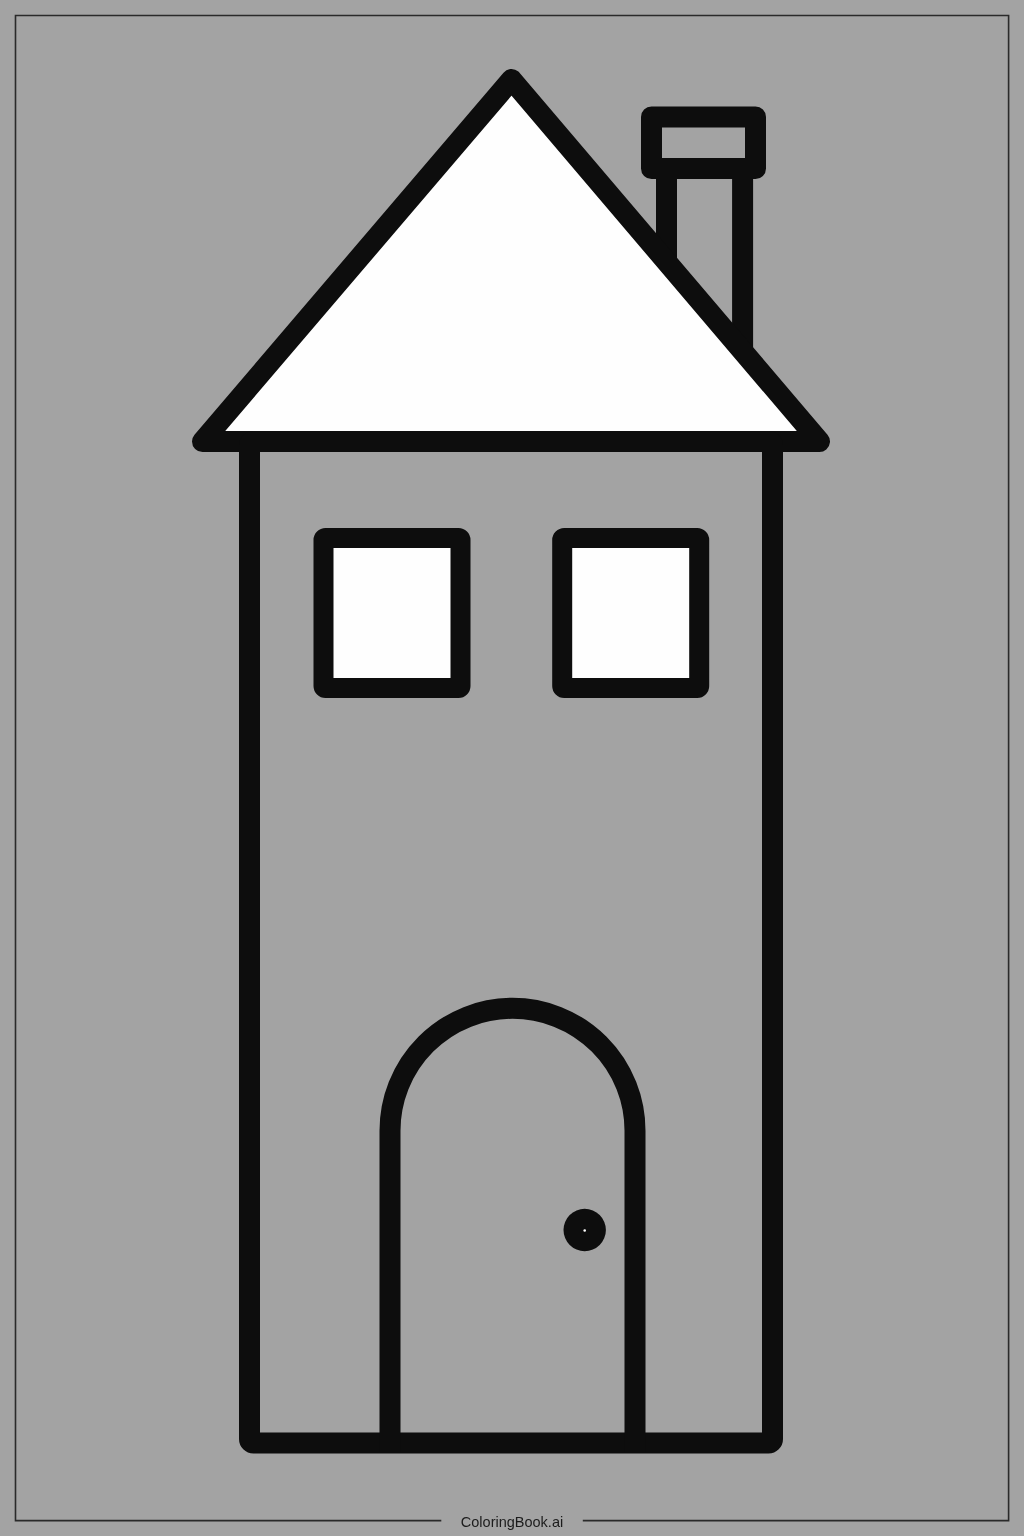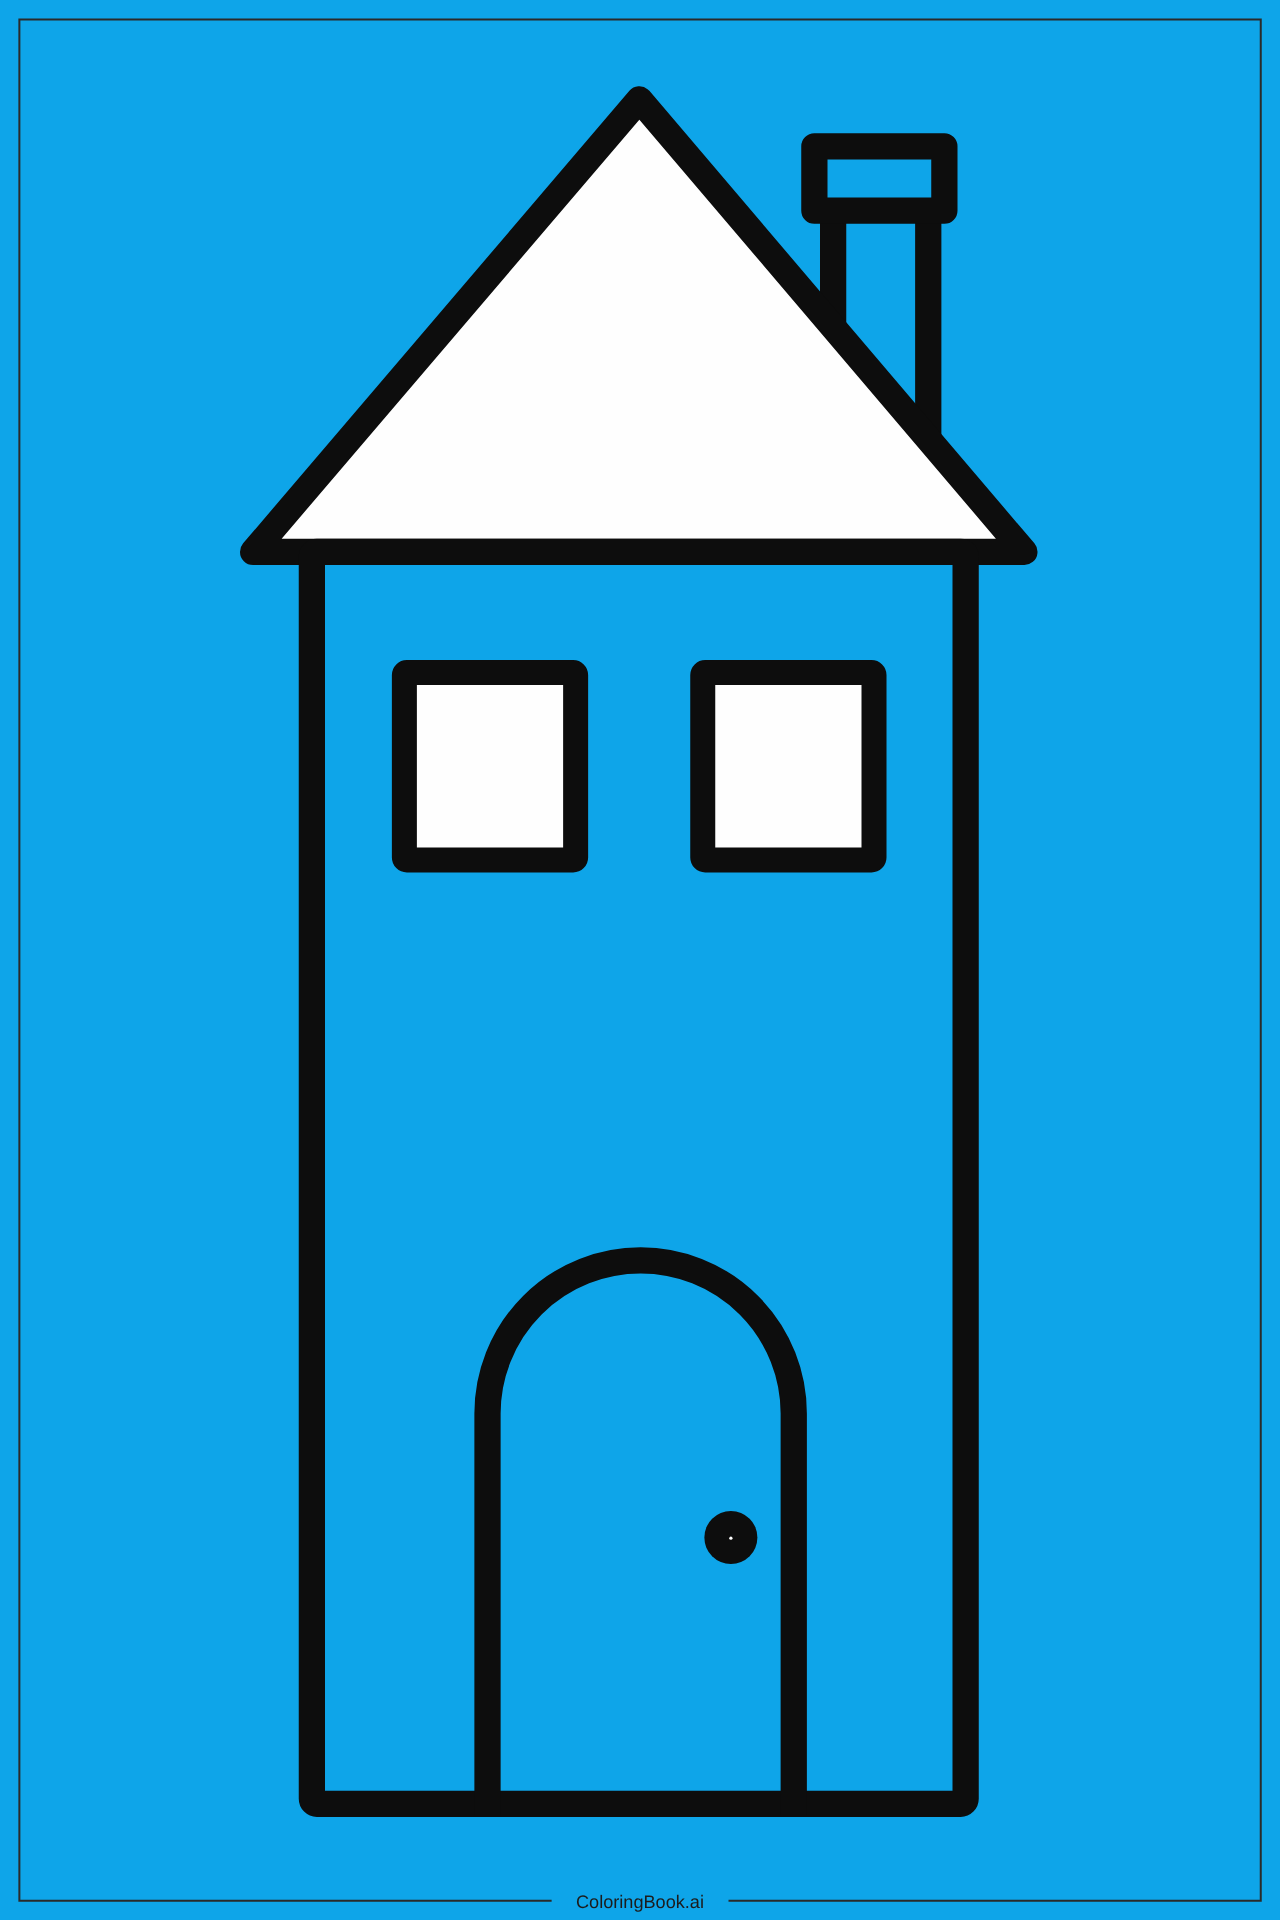--- a/index.html
+++ b/index.html
@@ -1,16 +1,16 @@
 <!DOCTYPE html>
 <html><head>
 <meta charset="utf-8">
 <style>
   html,body{margin:0;padding:0;background:#ffffff;}
-  .page{position:relative;width:1024px;height:1536px;background:#0ea5e9;overflow:hidden;
+  .page{position:relative;width:1024px;height:1536px;background:#a3a3a3;overflow:hidden;
         font-family:"Liberation Sans", sans-serif;}
   svg{position:absolute;left:0;top:0;}
 </style>
 </head>
 <body>
 
 <div class="page">
 <svg width="1024" height="1536" viewBox="0 0 1024 1536">
 
   <path d="M 441.3 1520.6 H 15.5 V 15.5 H 1008.6 V 1520.6 H 582.8" fill="none" stroke="#2a2a2a" stroke-width="1.6"></path>

